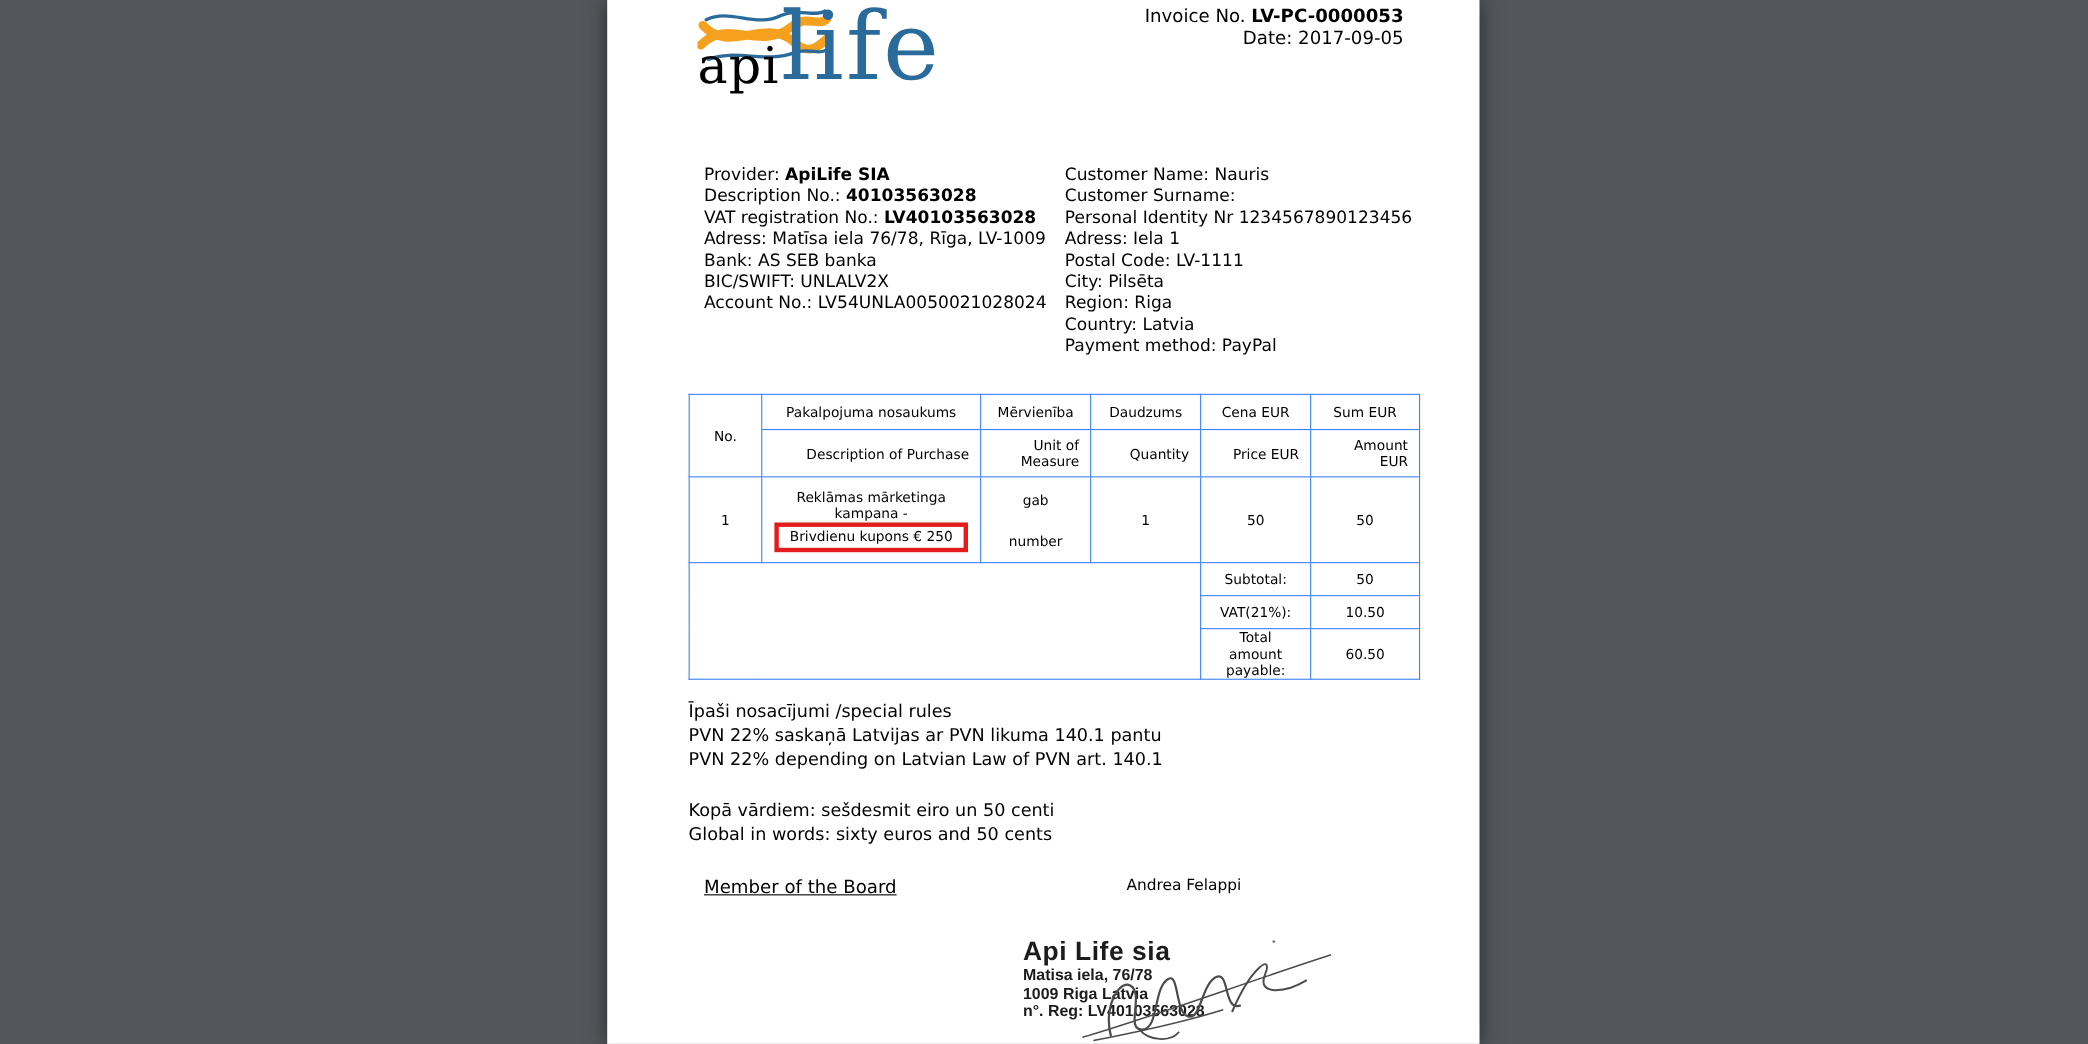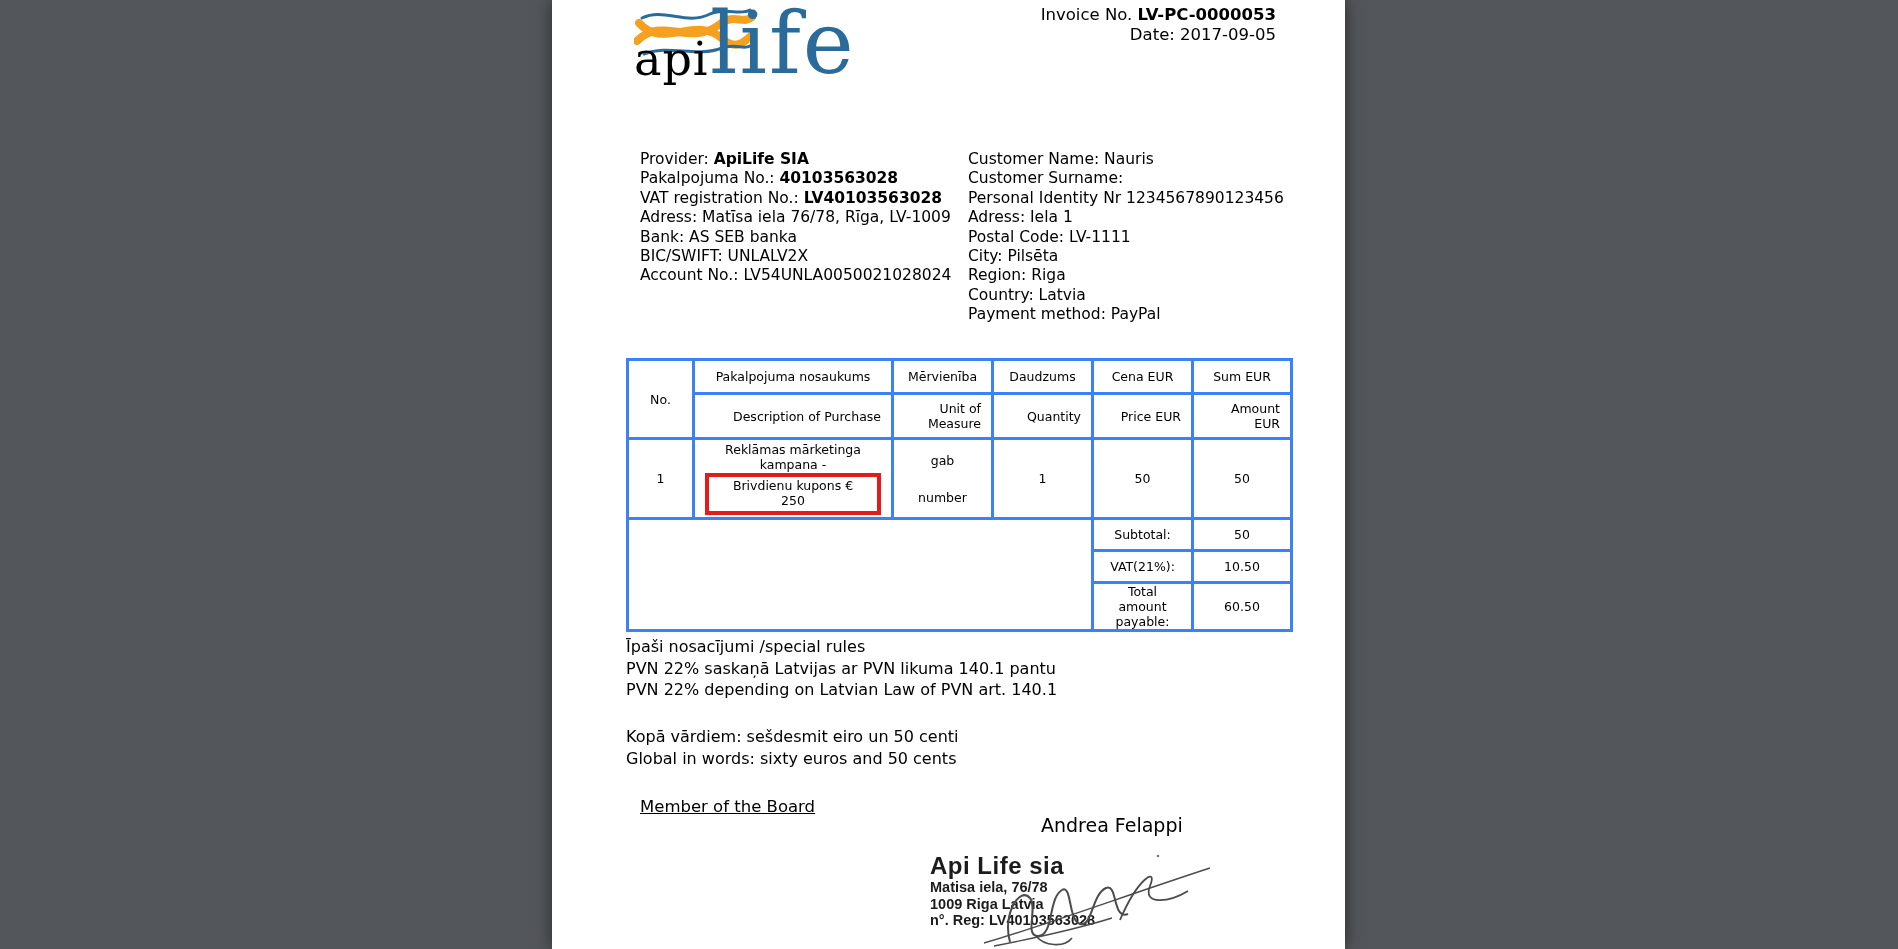--- a/index.html
+++ b/index.html
@@ -21,38 +21,38 @@
   .inv-head b{font-weight:bold;}
 
   
   .provider{position:absolute;left:88px;top:150px;font-size:15.5px;line-height:19.4px;}
   .provider b{font-weight:bold;text-align:center;}
   .customer{position:absolute;left:416px;top:150px;font-size:15.5px;line-height:19.4px;}
 
   
   .inv-table{position:absolute;left:74px;top:358px;width:664px;border-collapse:collapse;
              table-layout:fixed;font-size:12.5px;text-align:center;}
-  .inv-table td{border:3px solid #3b82f6;padding:0 10px;vertical-align:middle;}
+  .inv-table td{border:1px solid #3b82f6;padding:0 10px;vertical-align:middle;}
   .h1 td{height:31px;}
   .h2 td{height:42px;text-align:right;}
   .item td{height:77px;}
   .rSub td,.rVat td{height:29px;}
   .rTot td{height:42px;}
   .desc{vertical-align:top;padding-top:7px;}
   .redbox{display:inline-block;border:4px solid #e31b1b;padding:1px 10px 3px;margin-top:1px;}
   .unit-gap{margin-top:22px;}
   .tlabel{text-align:center;padding-right:8px;}
 
   
   .notes{position:absolute;left:74px;top:636px;font-size:16px;line-height:21.5px;}
   .words{position:absolute;left:74px;top:726px;font-size:16px;line-height:21.5px;}
 
   
   .role{position:absolute;left:88px;top:797px;font-size:16.5px;text-decoration:underline;}
-  .name{position:absolute;left:489px;top:797px;font-size:19px;margin-top:17px;}
+  .name{position:absolute;left:472px;top:797px;font-size:14px;}
 
   
   .stamp{position:absolute;left:378px;top:852px;width:240px;text-align:left;
          font-family:"Liberation Sans",sans-serif;font-weight:bold;color:#1c1c1c;}
   .stamp-company{font-size:24px;letter-spacing:.5px;line-height:27px;}
   .stamp-line{font-size:14.5px;line-height:16.5px;}
   .signature{position:absolute;left:428px;top:842px;}
 </style>
 </head>
 <body>
@@ -71,21 +71,21 @@
       <span class="logo-life">life</span>
     </div>
 
     <div class="inv-head">
       <div><span>Invoice No. </span><b>LV-PC-0000053</b></div>
       <div>Date: 2017-09-05</div>
     </div>
 
     <div class="provider">
       <div><span>Provider: </span><b>ApiLife SIA</b></div>
-      <div><span>Pakalpojuma No.: </span><b>40103563028</b></div>
+      <div><span>Description No.: </span><b>40103563028</b></div>
       <div><span>VAT registration No.: </span><b>LV40103563028</b></div>
       <div><span>Adress: </span><span>Matīsa iela 76/78, Rīga, LV-1009</span></div>
       <div><span>Bank: </span><span>AS SEB banka</span></div>
       <div><span>BIC/SWIFT: </span><span>UNLALV2X</span></div>
       <div><span>Account No.: </span><span>LV54UNLA0050021028024</span></div>
     </div>
 
     <div class="customer">
       <div>Customer Name: Nauris</div>
       <div>Customer Surname:</div>

